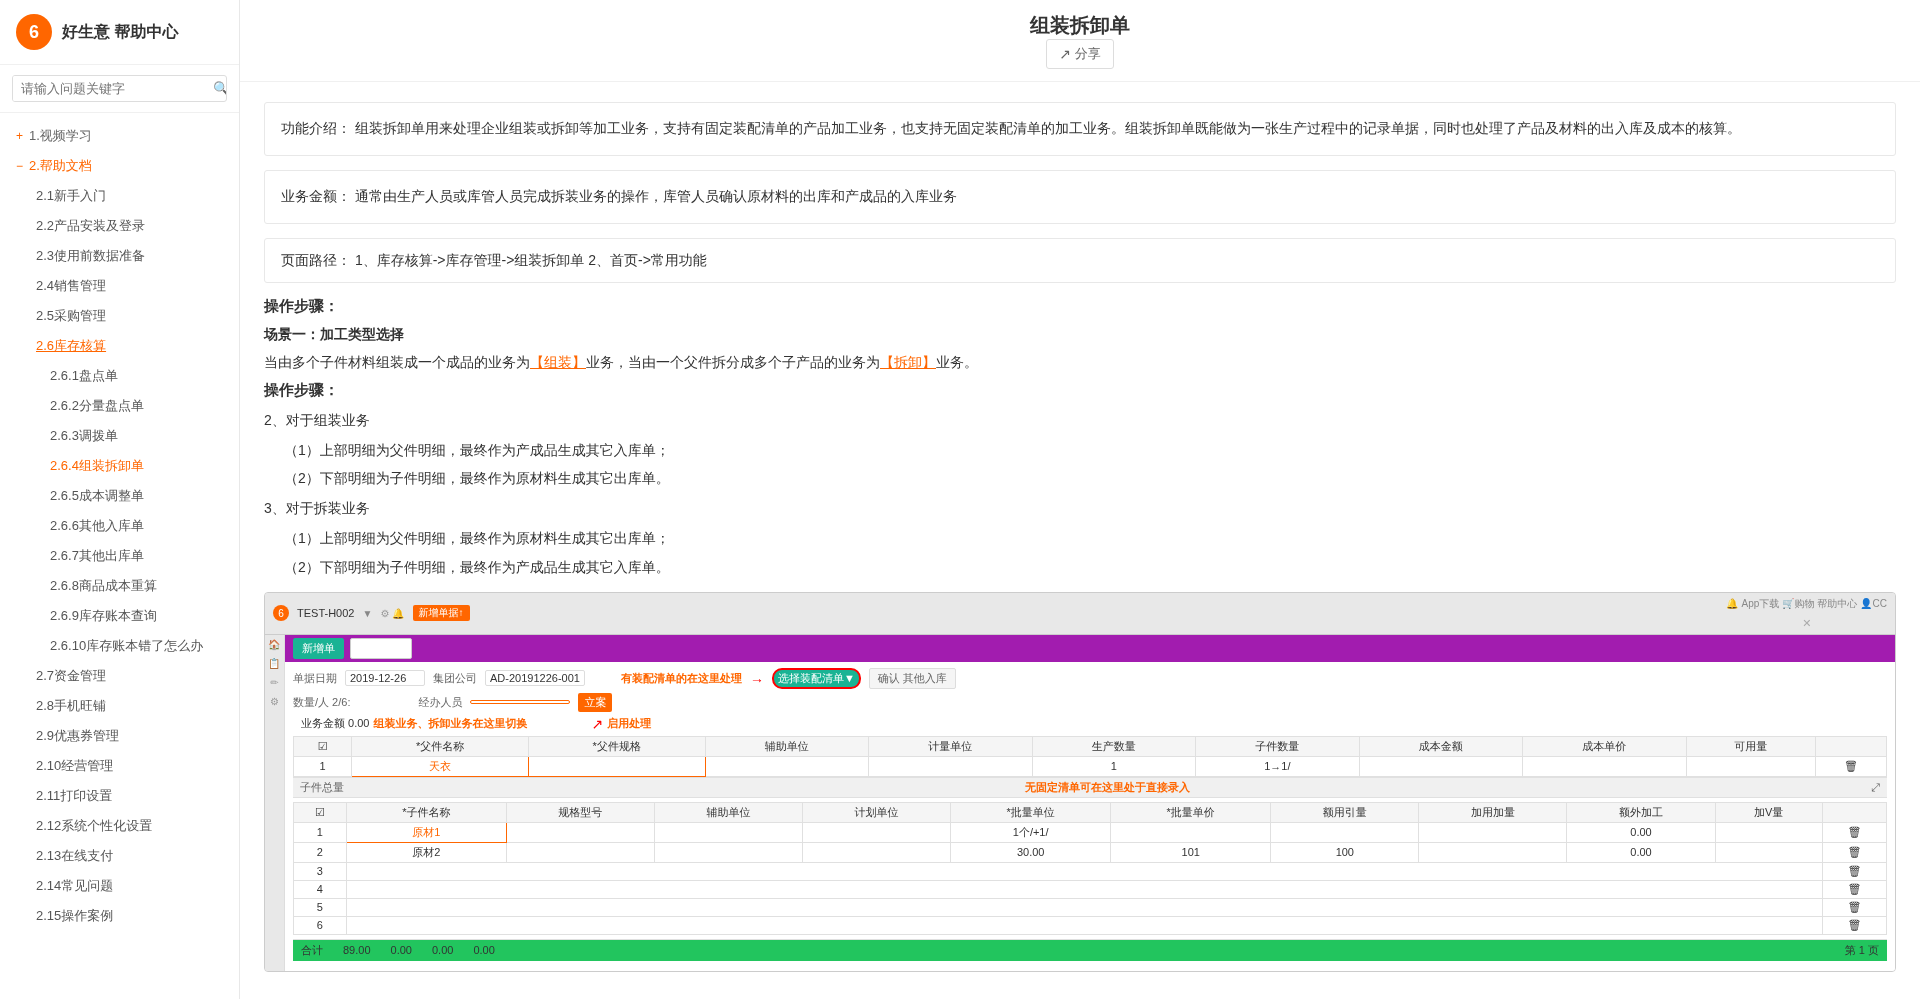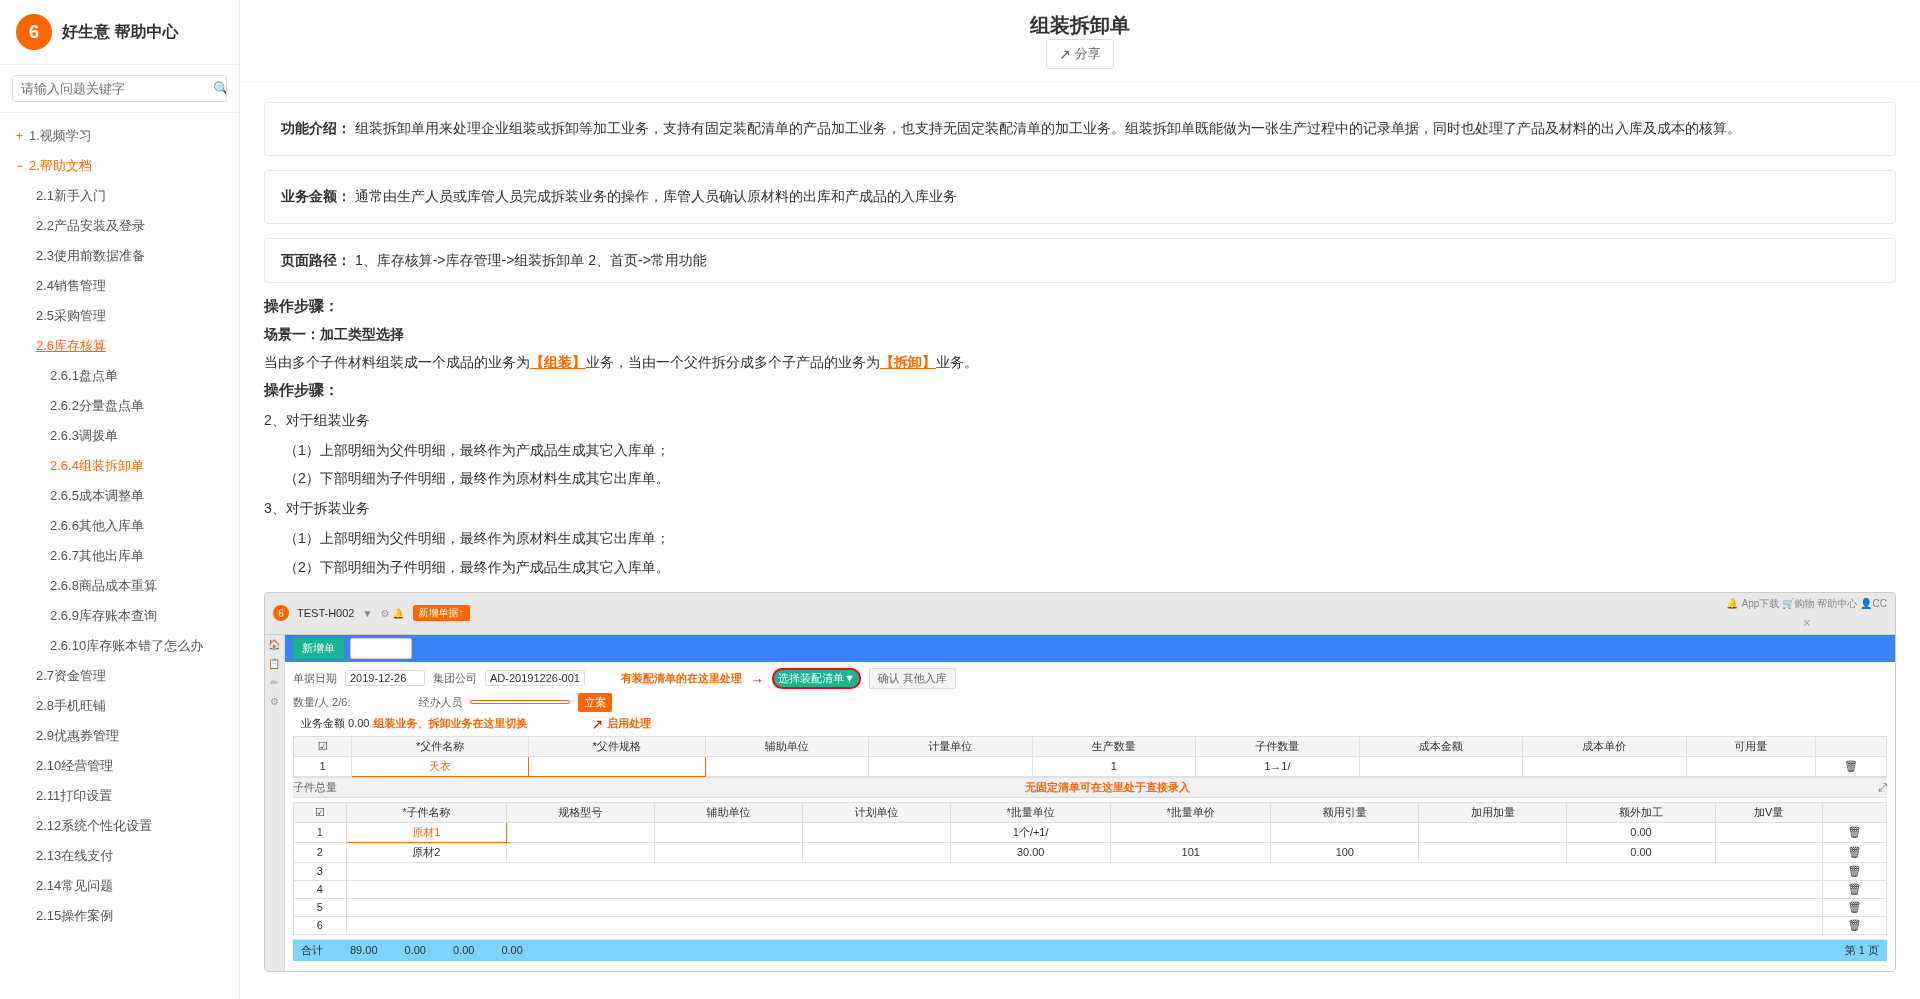--- a/index.html
+++ b/index.html
@@ -145,21 +145,21 @@
     .section-title {
       font-weight: bold;
       font-size: 14px;
       margin-bottom: 10px;
       color: #333;
     }
     .section-title.main {
       margin: 0 0 8px 0;
       font-size: 15px;
     }
-    .bold { font-weight: bold; }
+    .bold { font-weight: normal; }
     .orange { color: #f60; }
     .underline { text-decoration: underline; }
 
     .steps-area {
       padding: 0;
     }
     .scenario-title {
       font-weight: bold;
       font-size: 14px;
       margin: 10px 0 6px 0;
@@ -186,21 +186,21 @@
     }
     .mock-titlebar {
       background: #e8e8e8;
       padding: 4px 8px;
       display: flex;
       align-items: center;
       justify-content: space-between;
       border-bottom: 1px solid #ccc;
     }
     .mock-orange-bar {
-      background: #3b82f6;
+      background: #a21caf;
       color: #fff;
       padding: 3px 8px;
       font-size: 11px;
       display: flex;
       align-items: center;
       gap: 6px;
     }
     .mock-tab {
       background: #fff;
       border: 1px solid #ccc;
@@ -298,21 +298,21 @@
       padding: 2px 8px;
       font-size: 11px;
     }
     .red-rect {
       border: 2px solid red;
       padding: 1px 4px;
       display: inline-block;
     }
     .mock-section-divider {
       background: #f0f0f0;
-      padding: 2px 0;
+      padding: 2px 7px;
       font-size: 11px;
       color: #666;
       border-top: 1px solid #e0e0e0;
       border-bottom: 1px solid #e0e0e0;
       display: flex;
       align-items: center;
       justify-content: space-between;
     }
   </style>
 </head>
@@ -571,21 +571,21 @@
                   <td>🗑</td>
                 </tr>
                 <tr>
                   <td>6</td>
                   <td colspan="10"></td>
                   <td>🗑</td>
                 </tr>
               </tbody>
             </table>
 
-            <div class="mock-form-row" style="justify-content:flex-start;gap:27px;margin-top:4px;background:#7dd3fc;padding:3px 8px;border-top:1px solid #e0e0e0;">
+            <div class="mock-form-row" style="justify-content:flex-start;gap:20px;margin-top:4px;background:#22c55e;padding:3px 8px;border-top:1px solid #e0e0e0;">
               <span>合计</span>
               <span>89.00</span>
               <span>0.00</span>
               <span>0.00</span>
               <span>0.00</span>
               <span style="margin-left:auto;">第 1 页</span>
             </div>
           </div>
         </div>
       </div>

